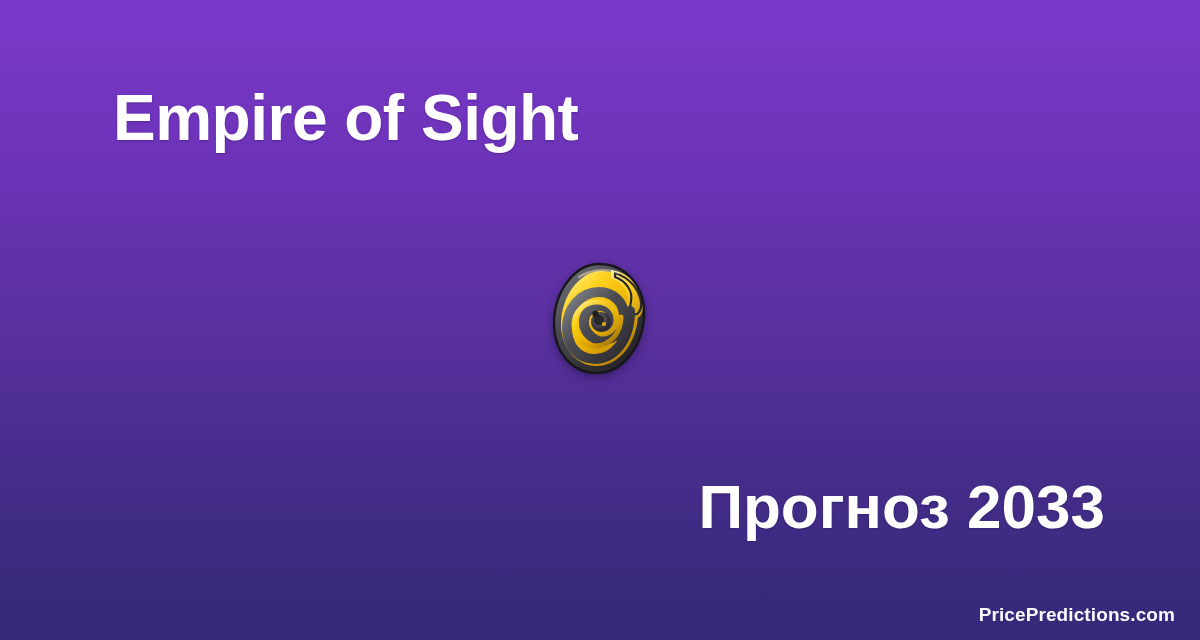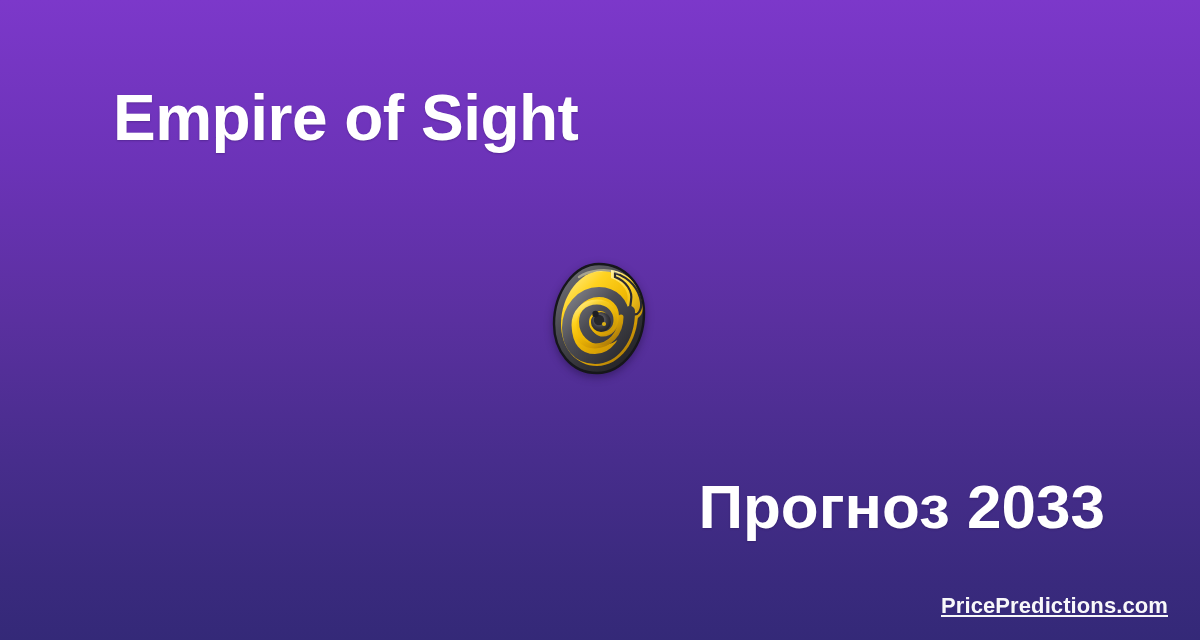--- a/index.html
+++ b/index.html
@@ -70,28 +70,27 @@
     white-space: nowrap;
     text-align: right;
     text-shadow: 0 1px 2px rgba(30, 10, 60, 0.28);
   }
 
   
   .watermark {
     position: absolute;
     right: 20px;
     bottom: 9px;
-    margin: 12px;
-    font-size: 22px;
+    margin: 5px;
+    font-size: 19px;
     font-weight: 700;
     letter-spacing: 0.1px;
     color: #ffffff;
     white-space: nowrap;
     opacity: 0.97;
-    text-decoration: underline;
   }
 </style>
 </head>
 <body>
 
 <div class="card">
 
   <h1 class="title">Empire of Sight</h1>
 
   <div class="logo-wrap">

